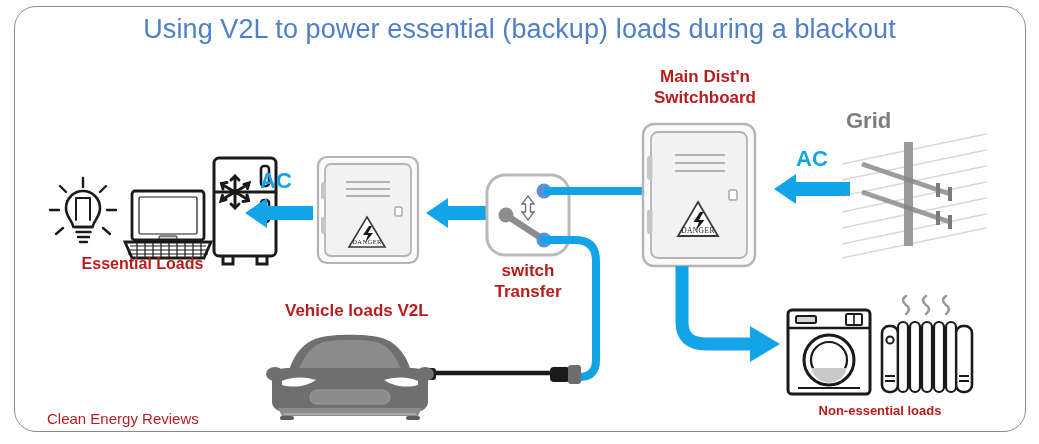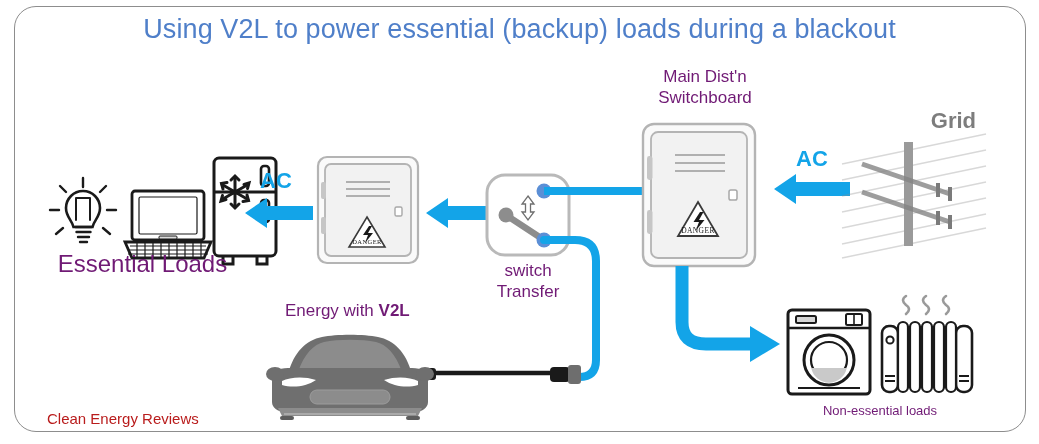--- a/index.html
+++ b/index.html
@@ -1,20 +1,20 @@
 <!DOCTYPE html>
 <html><head>
 <meta charset="utf-8">
 <style>
   html,body{margin:0;padding:0;background:#ffffff;}
   body{width:1039px;height:444px;font-family:"Liberation Sans",sans-serif;overflow:hidden;}
   #canvas{position:relative;width:1039px;height:444px;box-sizing:border-box;}
   .frame{position:absolute;left:14px;top:6px;width:1012px;height:426px;border:1.4px solid #8d8d8d;border-radius:22px;box-sizing:border-box;}
   .abs{position:absolute;}
-  .lbl{color:#701a75;font-size:17px;line-height:21px;text-align:center;white-space:nowrap;}
+  .lbl{color:#b91c1c;font-size:17px;line-height:21px;text-align:center;white-space:nowrap;font-weight:bold;}
   #title{left:0;top:14px;width:1039px;text-align:center;color:#4f7fc9;font-size:27px;font-weight:400;letter-spacing:0.1px;}
   .ac{color:#13a4e8;font-weight:bold;font-size:22px;}
   #watermark{left:47px;top:410px;color:#b91c1c;font-size:15px;}
   svg{display:block;overflow:visible;}
 </style>
 </head>
 <body>
 
 <div id="canvas">
 
@@ -61,21 +61,21 @@
         <path d="M217 106 v8 h10 v-8" stroke-width="3" fill="none"></path>
       </g>
       <g stroke="#1a1a1a" stroke-width="3" stroke-linecap="round" fill="none">
         <path d="M195 27 v30 M182 34.5 l26 15 M208 34.5 l-26 15"></path>
         <path d="M191 30 l4 -4 l4 4 M191 54 l4 4 l4 -4"></path>
         <path d="M183 39 l-1.5 -5.5 l5.5 -1 M207 45 l1.5 5.5 l-5.5 1"></path>
         <path d="M186 49.5 l-5 1.5 l1.5 -5.5 M204 34.5 l5 -1.5 l-1.5 5.5"></path>
       </g>
     </svg>
   </div>
-  <div class="abs lbl" style="left:40px;top:253px;width:205px;font-size:24px;">Essential Loads</div>
+  <div class="abs lbl" style="left:40px;top:253px;width:205px;font-size:16px;">Essential Loads</div>
 
   <div class="abs" style="left:246px;top:168px;width:60px;text-align:center;">
     <span class="ac">AC</span>
   </div>
   <svg class="abs" style="left:243px;top:196px;" width="70" height="34" viewBox="0 0 70 34">
     <path d="M70 10 H24 V2 L2 17 L24 32 V24 H70 Z" fill="#13a4e8"></path>
   </svg>
 
   <div class="abs lbl" style="left:300px;top:96px;width:140px;">
   </div>
@@ -151,21 +151,21 @@
     </g>
   </svg>
 
   <div class="abs" style="left:782px;top:146px;width:60px;text-align:center;">
     <span class="ac">AC</span>
   </div>
   <svg class="abs" style="left:772px;top:172px;" width="78" height="34" viewBox="0 0 78 34">
     <path d="M78 10 H24 V2 L2 17 L24 32 V24 H78 Z" fill="#13a4e8"></path>
   </svg>
 
-  <div class="abs" style="left:846px;top:108px;width:130px;text-align:right;color:#7d7d7d;font-size:22px;font-weight:bold;">Grid</div>
+  <div class="abs" style="left:846px;top:108px;width:130px;text-align:left;color:#7d7d7d;font-size:22px;font-weight:bold;">Grid</div>
   <svg class="abs" style="left:846px;top:140px;" width="136" height="108" viewBox="0 0 136 108" opacity="0.62">
     <g stroke="#8e8e8e" stroke-width="1.5" opacity="0.55">
       <path d="M-4 24 L140 -6"></path>
       <path d="M-4 40 L140 10"></path>
       <path d="M-4 56 L140 26"></path>
       <path d="M-4 72 L140 42"></path>
       <path d="M-4 88 L140 58"></path>
       <path d="M-4 104 L140 74"></path>
       <path d="M-4 118 L140 88"></path>
     </g>
@@ -216,21 +216,21 @@
       <g stroke="#9a9a9a" stroke-width="2.6" fill="none" stroke-linecap="round">
         <path d="M120 16 q6 -5 0 -9 q-6 -5 0 -9"></path>
         <path d="M140 16 q6 -5 0 -9 q-6 -5 0 -9"></path>
         <path d="M160 16 q6 -5 0 -9 q-6 -5 0 -9"></path>
       </g>
     </svg>
   </div>
   <div class="abs lbl" style="left:770px;top:400px;width:220px;font-size:13px;">Non-essential loads</div>
 
   <div class="abs lbl" style="left:285px;top:300px;width:170px;text-align:left;">
-    <span>Energy with </span><b>V2L</b>
+    <span>Vehicle loads </span><b>V2L</b>
   </div>
   <svg class="abs" style="left:264px;top:328px;" width="172" height="92" viewBox="0 0 172 92">
     <path d="M24 46 C30 24 42 12 58 9 C72 6 100 6 114 9 C130 12 142 24 148 46 Z" fill="#6f6f6f"></path>
     <path d="M34 44 C40 26 50 16 60 14 C74 11 98 11 112 14 C122 16 132 26 138 44 Z" fill="#8c8c8c"></path>
     <path d="M8 52 C8 44 14 40 24 40 H148 C158 40 164 44 164 52 V74 C164 80 158 84 150 84 H22 C14 84 8 80 8 74 Z" fill="#6f6f6f"></path>
     <ellipse cx="11" cy="46" rx="9" ry="7" fill="#6f6f6f"></ellipse>
     <ellipse cx="161" cy="46" rx="9" ry="7" fill="#6f6f6f"></ellipse>
     <path d="M18 53 C26 49 40 48 52 52 C42 59 28 60 18 57 Z" fill="#ffffff"></path>
     <path d="M154 53 C146 49 132 48 120 52 C130 59 144 60 154 57 Z" fill="#ffffff"></path>
     <rect x="46" y="62" width="80" height="14" rx="7" fill="#8c8c8c" stroke="#9c9c9c" stroke-width="1"></rect>

